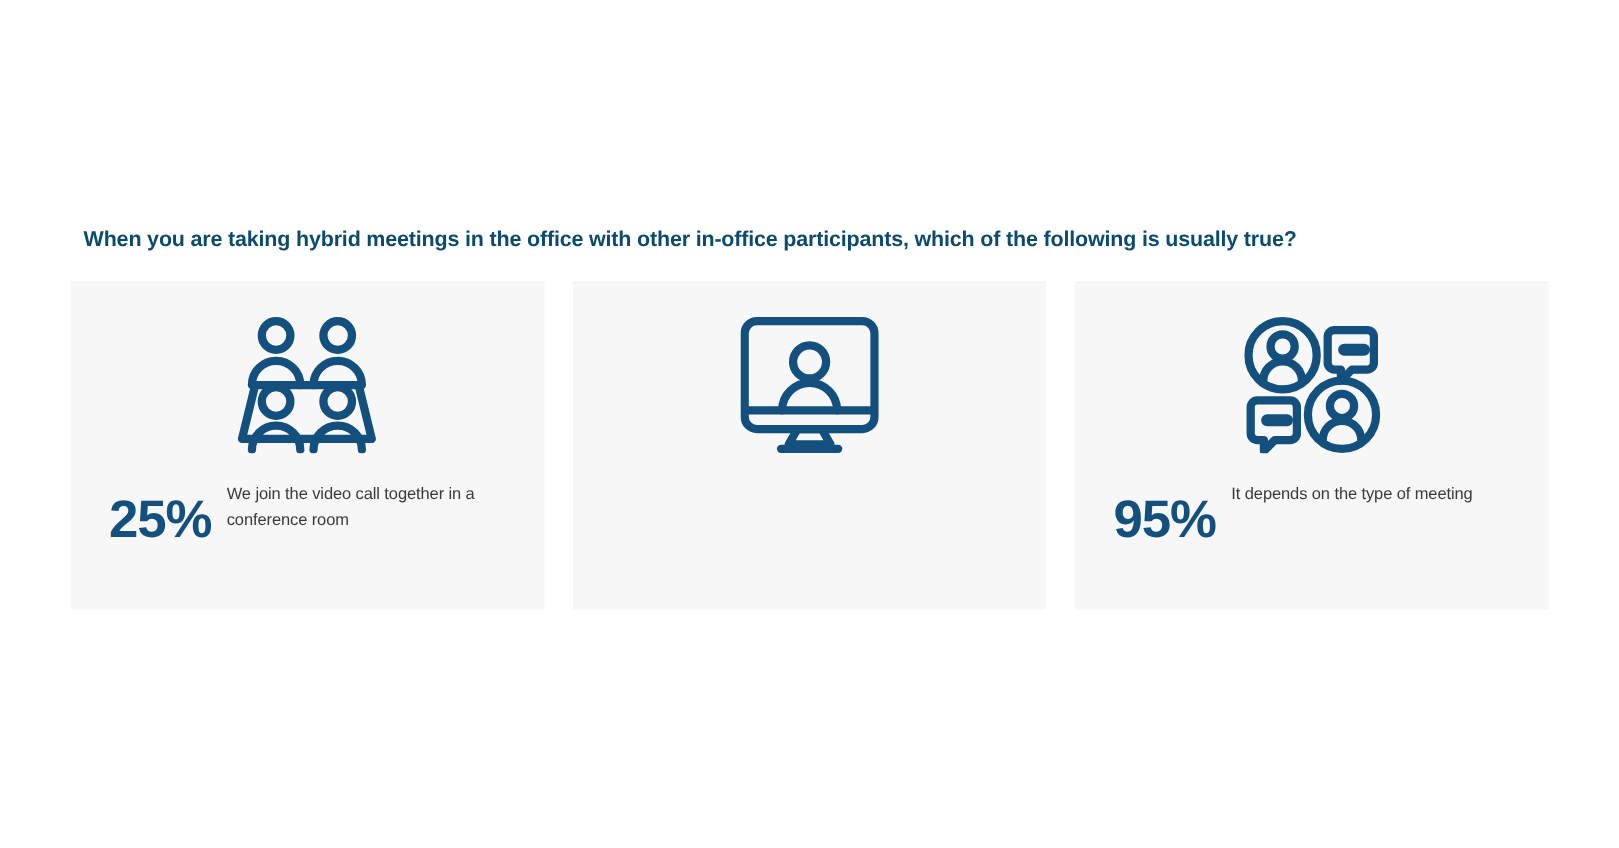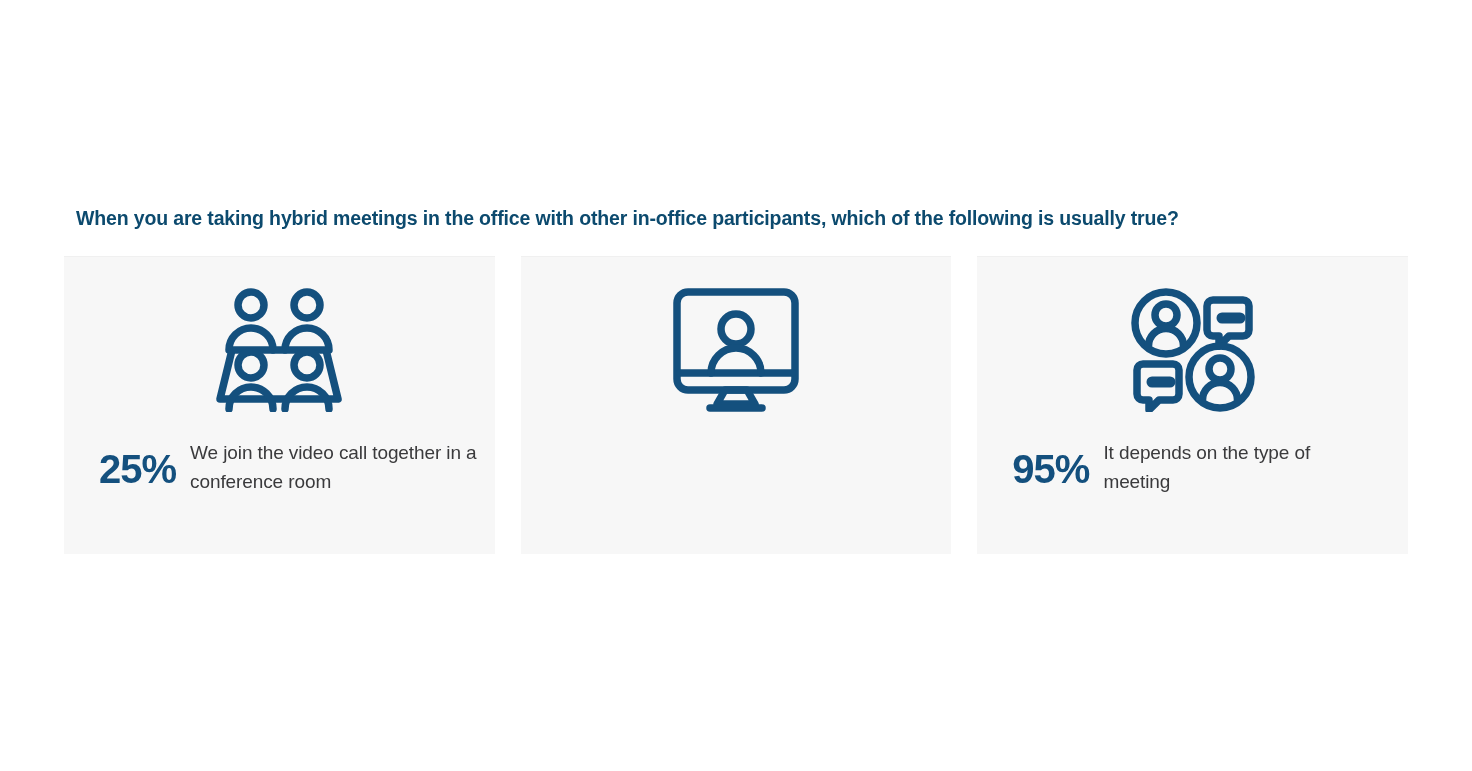--- a/index.html
+++ b/index.html
@@ -59,30 +59,30 @@
     display: block;
   }
   .stat-row {
     display: flex;
     align-items: flex-start;
     padding-left: 35px;
     padding-right: 16px;
     margin-top: -4px;
   }
   .stat-value {
-    font-size: 40px;
+    font-size: 48px;
     font-weight: bold;
     color: #14507e;
     letter-spacing: -1px;
     line-height: 1;
     padding-top: 10px;
     white-space: nowrap;
   }
   .stat-label {
-    font-size: 19px;
+    font-size: 15px;
     color: #3a3a3c;
     line-height: 1.52;
     margin-left: 14px;
     letter-spacing: -0.1px;
   }
   .card-1 .stat-label { max-width: 330px; }
   .card-2 .stat-label { max-width: 290px; }
   .card-3 .stat-label { max-width: 250px; }
 </style>
 </head>

